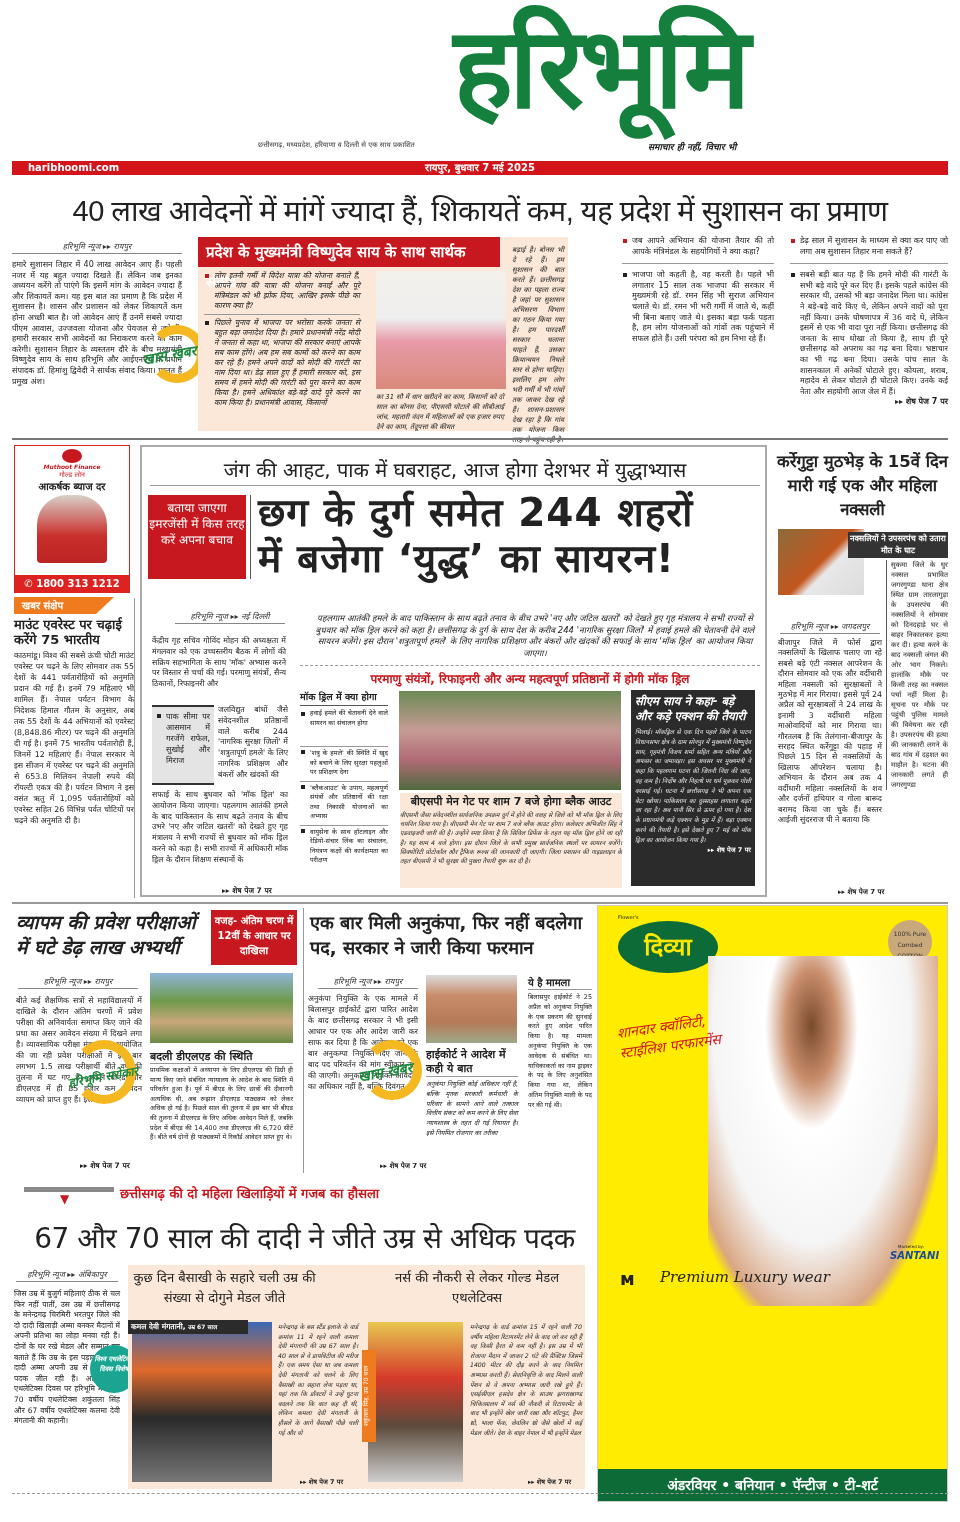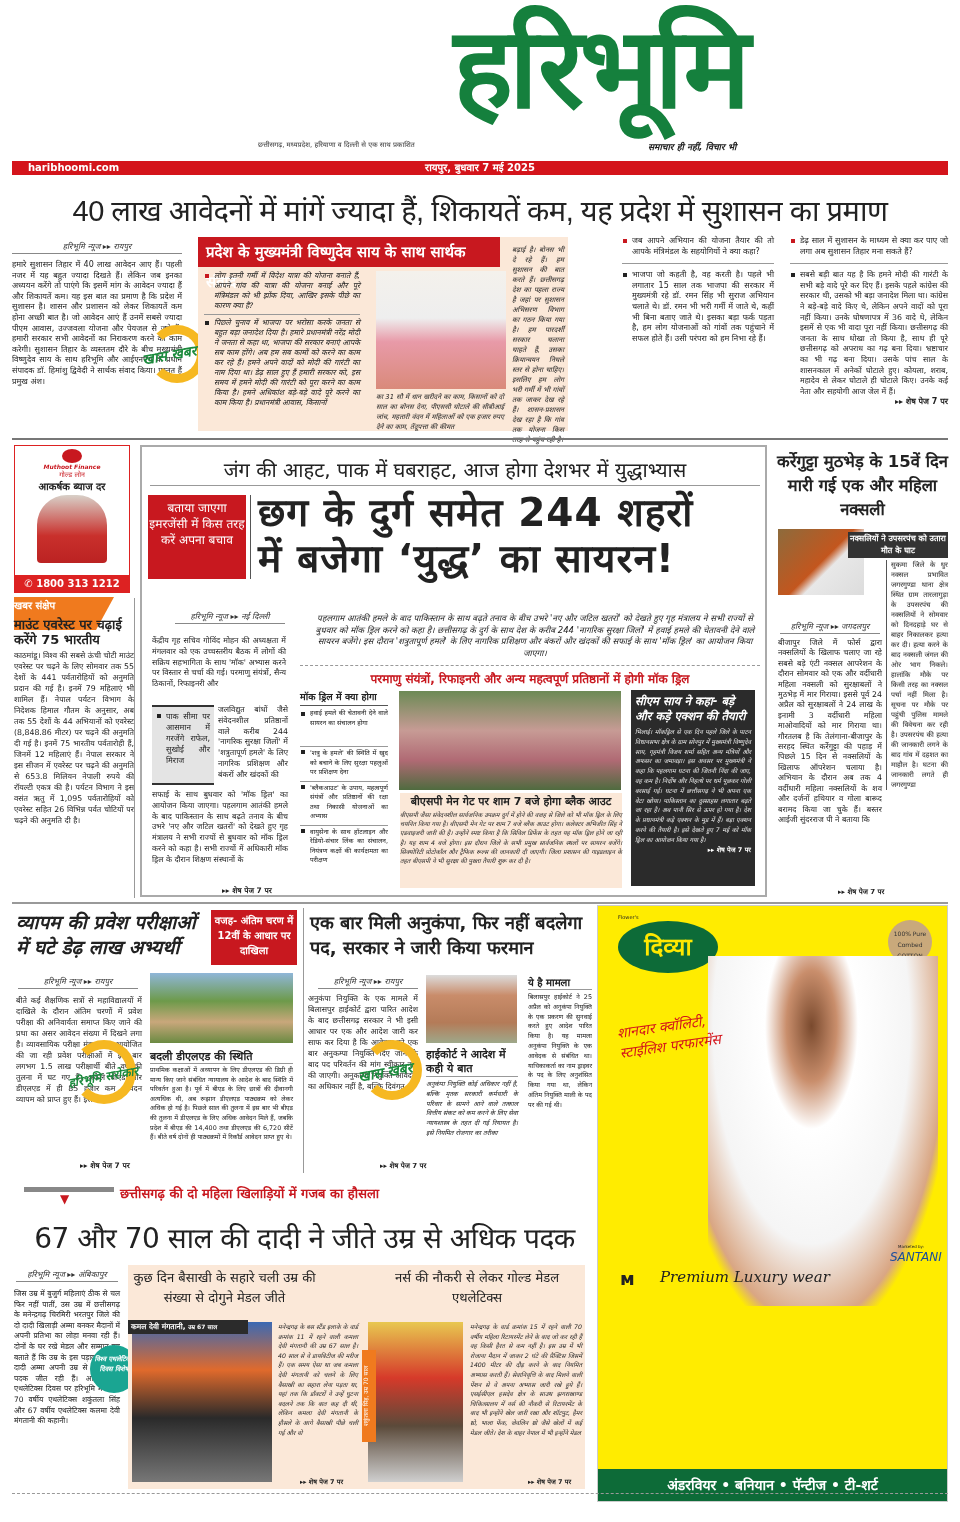--- a/index.html
+++ b/index.html
@@ -76,21 +76,21 @@
 
 <div class="abs" style="left:14px;top:445px;width:116px;height:148px;border:1px solid #d22;background:#fff">
   <div style="width:20px;height:14px;margin:3px auto 0;background:#c8181f;border-radius:50%"></div>
   <div style="text-align:center;font-size:6px;color:#c8181f;font-weight:bold;font-style:italic">Muthoot Finance</div>
   <div style="text-align:center;font-size:7px;color:#c8181f">गोल्ड लोन</div>
   <div style="text-align:center;font-size:10px;font-weight:bold">आकर्षक ब्याज दर</div>
   <div style="margin:2px auto;width:70px;height:68px;background:linear-gradient(180deg,#d8d0c8 0%,#c9302c 60%,#b22 100%);border-radius:30px 30px 4px 4px"></div>
   <div style="position:absolute;left:0;bottom:0;width:100%;height:17px;background:#d22;color:#fff;font-size:10px;font-weight:bold;text-align:center;line-height:17px">✆ 1800 313 1212</div>
 </div>
 
-<div class="abs" style="left:14px;top:597px;width:100px;height:33px;background:#f07a1e;color:#fff;font-size:10px;font-weight:bold;line-height:17px;clip-path:polygon(0 0,100% 0,82% 100%,0 100%)">खबर संक्षेप</div>
+<div class="abs" style="left:14px;top:597px;width:100px;height:17px;background:#f07a1e;color:#fff;font-size:10px;font-weight:bold;line-height:17px;padding-left:8px;clip-path:polygon(0 0,100% 0,82% 100%,0 100%)">खबर संक्षेप</div>
 <div class="abs" style="left:14px;top:617px;width:118px;font-size:13px;font-weight:bold;line-height:15px">माउंट एवरेस्ट पर चढ़ाई करेंगे 75 भारतीय</div>
 <div class="abs body-t" style="left:14px;top:650px;width:120px;font-size:7.8px;line-height:11px">काठमांडू। विश्व की सबसे ऊंची चोटी माउंट एवरेस्ट पर चढ़ने के लिए सोमवार तक 55 देशों के 441 पर्वतारोहियों को अनुमति प्रदान की गई है। इनमें 79 महिलाएं भी शामिल हैं। नेपाल पर्यटन विभाग के निदेशक हिमाल गौतम के अनुसार, अब तक 55 देशों के 44 अभियानों को एवरेस्ट (8,848.86 मीटर) पर चढ़ने की अनुमति दी गई है। इनमें 75 भारतीय पर्वतारोही हैं, जिनमें 12 महिलाएं हैं। नेपाल सरकार ने इस सीजन में एवरेस्ट पर चढ़ने की अनुमति से 653.8 मिलियन नेपाली रुपये की रॉयल्टी एकत्र की है। पर्यटन विभाग ने इस वसंत ऋतु में 1,095 पर्वतारोहियों को एवरेस्ट सहित 26 विभिन्न पर्वत चोटियों पर चढ़ने की अनुमति दी है।</div>
 <div class="abs" style="left:134px;top:598px;height:300px;border-left:1px solid #999"></div>
 
 <div class="abs box-border" style="left:140px;top:445px;width:627px;height:452px"></div>
 <div class="abs" style="left:150px;top:456px;width:610px;font-size:20px;text-align:center;border-bottom:1px solid #999;padding-bottom:2px">जंग की आहट, पाक में घबराहट, आज होगा देशभर में युद्धाभ्यास</div>
 <div class="abs" style="left:148px;top:495px;width:98px;height:84px;background:#c8181f;color:#fff;font-size:12px;text-align:center;line-height:16px;padding-top:5px">बताया जाएगा इमरजेंसी में किस तरह करें अपना बचाव</div>
 <div class="abs" style="left:250px;top:495px;border-left:1px solid #555;height:84px;width:10px"></div>
 <div class="abs" style="left:258px;top:490px;width:510px;font-size:39px;font-weight:bold;line-height:46px;letter-spacing:1px">
   <div>छग के दुर्ग समेत 244 शहरों</div>
@@ -175,21 +175,21 @@
 <div class="abs yellow" style="left:597px;top:905px;width:351px;height:597px;border:1px solid #ccc">
   <div style="position:absolute;left:20px;top:8px;font-size:5px">Flower's</div>
   <div class="green" style="position:absolute;left:20px;top:15px;width:100px;height:52px;border-radius:50%;color:#ffe800;font-size:24px;font-weight:bold;text-align:center;line-height:52px">दिव्या</div>
   <div style="position:absolute;left:290px;top:14px;width:44px;height:44px;border-radius:50%;background:#c9a97b;font-size:6px;text-align:center;line-height:11px;padding-top:8px;color:#333">100% Pure Combed COTTON</div>
   <div style="position:absolute;left:110px;top:50px;width:230px;height:350px;background:radial-gradient(ellipse at 45% 20%,#7a4a2e 0%,#c98e6c 14%,#fff 26%,#f5f5f5 55%,#d9a683 75%,transparent 80%)"></div>
   <div style="position:absolute;left:20px;top:110px;font-size:14px;color:#d4141b;font-style:italic;transform:rotate(-8deg);line-height:20px">
     <div>शानदार क्वॉलिटी,</div>
     <div>स्टाईलिश परफारमेंस</div>
   </div>
   <div style="position:absolute;left:300px;top:338px;font-size:4px">Marketed by:</div>
-  <div style="position:absolute;left:292px;top:344px;font-size:12px;font-weight:normal;font-style:italic;color:#1a4d9a">SANTANI</div>
+  <div style="position:absolute;left:292px;top:344px;font-size:10px;font-weight:bold;font-style:italic;color:#1a4d9a">SANTANI</div>
   <div style="position:absolute;left:22px;top:362px;font-size:18px;font-weight:bold;color:#222">ᴍ</div>
   <div style="position:absolute;left:62px;top:362px;font-family:'DejaVu Serif',serif;font-style:italic;font-size:15px;color:#222">Premium Luxury wear</div>
   <div class="green" style="position:absolute;left:0;bottom:0;width:100%;height:32px;color:#fff;font-size:14px;font-weight:bold;text-align:center;line-height:32px">अंडरवियर • बनियान • पॅन्टीज • टी-शर्ट</div>
 </div>
 
 <div class="abs" style="left:24px;top:1187px;width:90px;height:5px;background:#888"></div>
 <div class="abs" style="left:60px;top:1192px;color:#c8181f;font-size:12px">▼</div>
 <div class="abs" style="left:120px;top:1184px;width:470px;font-size:13px;font-weight:bold;color:#c8181f">छत्तीसगढ़ की दो महिला खिलाड़ियों में गजब का हौसला</div>
 <div class="abs" style="left:12px;top:1218px;width:585px;font-size:28px;text-align:center;letter-spacing:-0.5px">67 और 70 साल की दादी ने जीते उम्र से अधिक पदक</div>
 <div class="abs" style="left:16px;top:1268px;width:102px">

